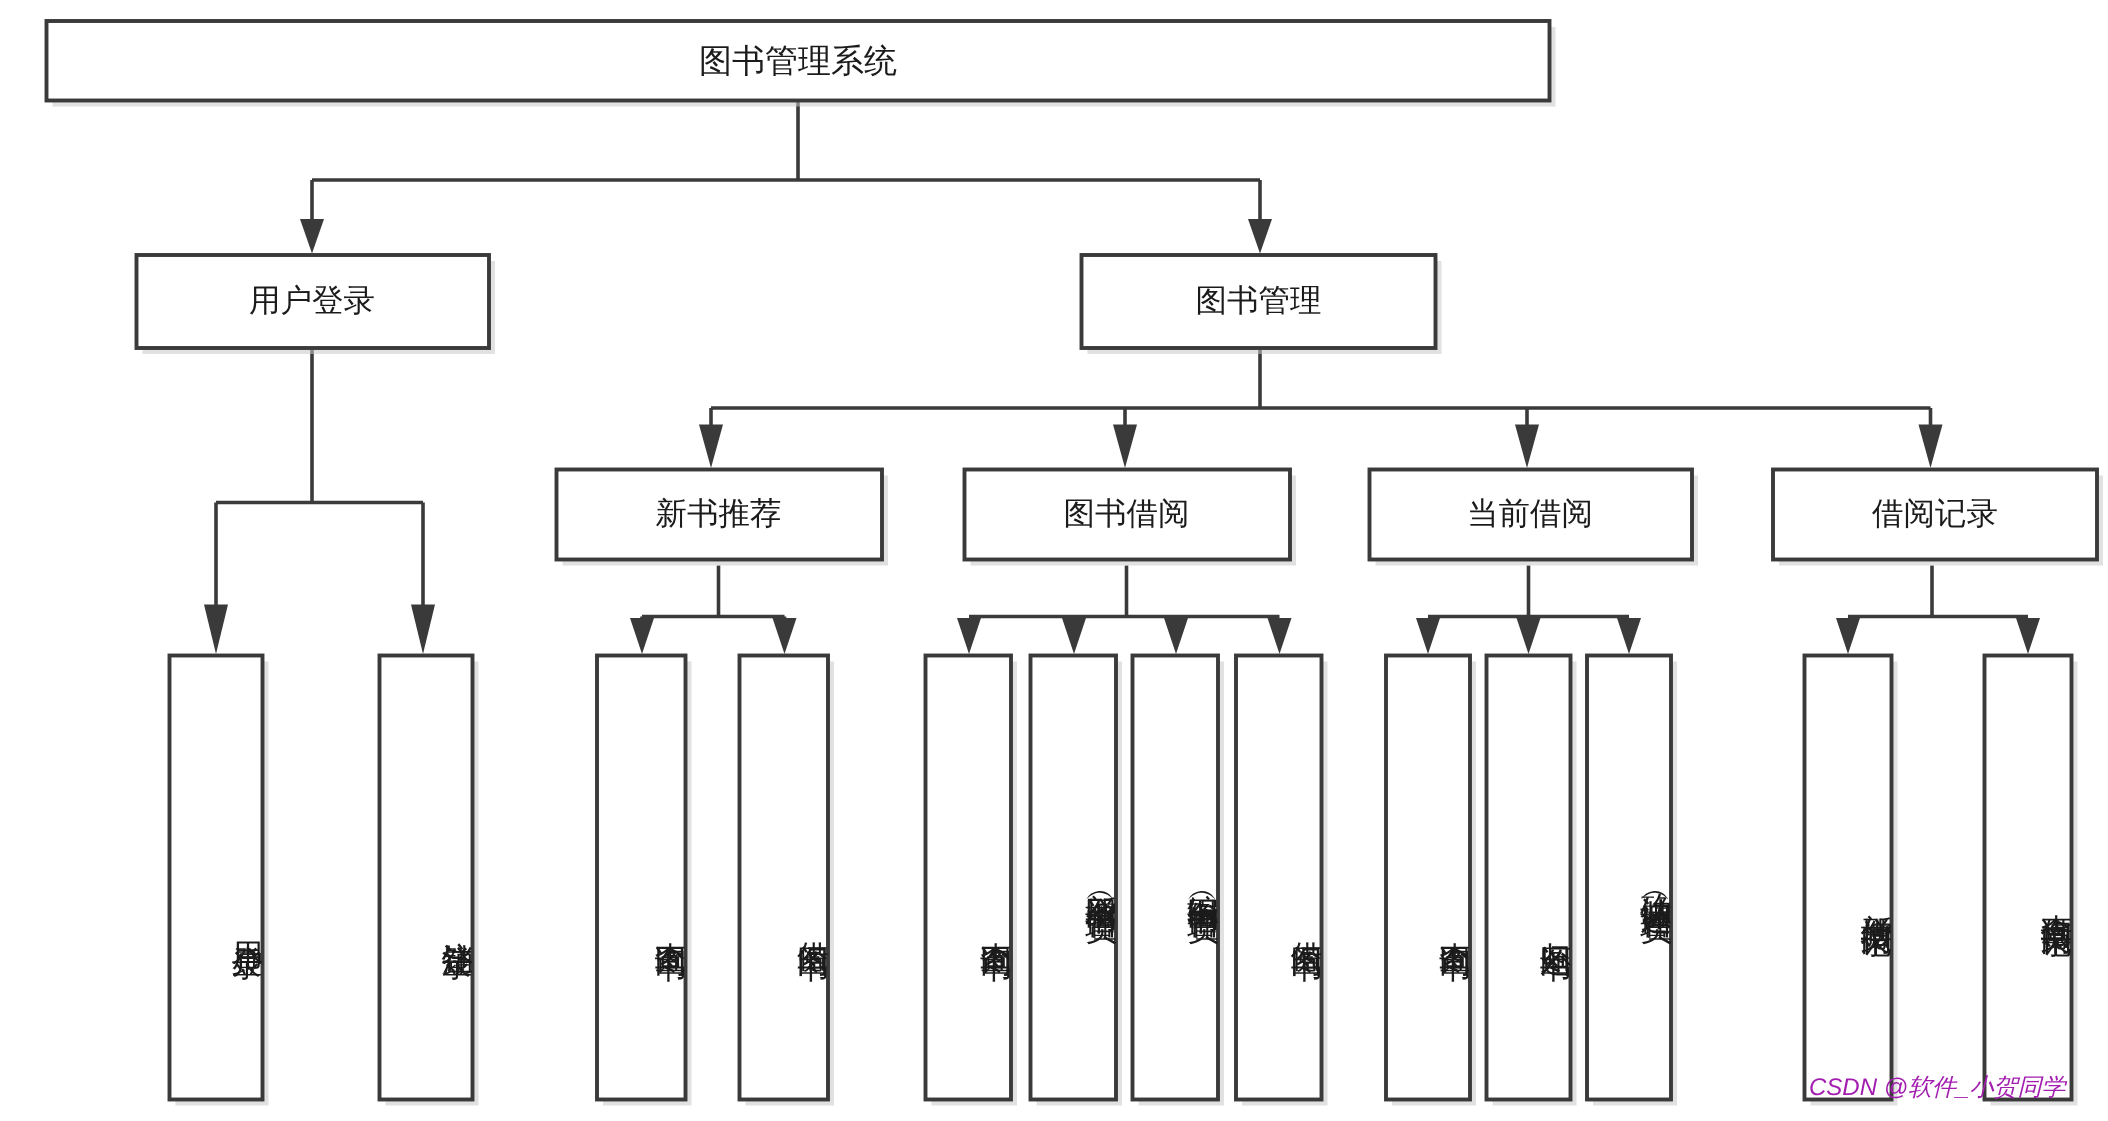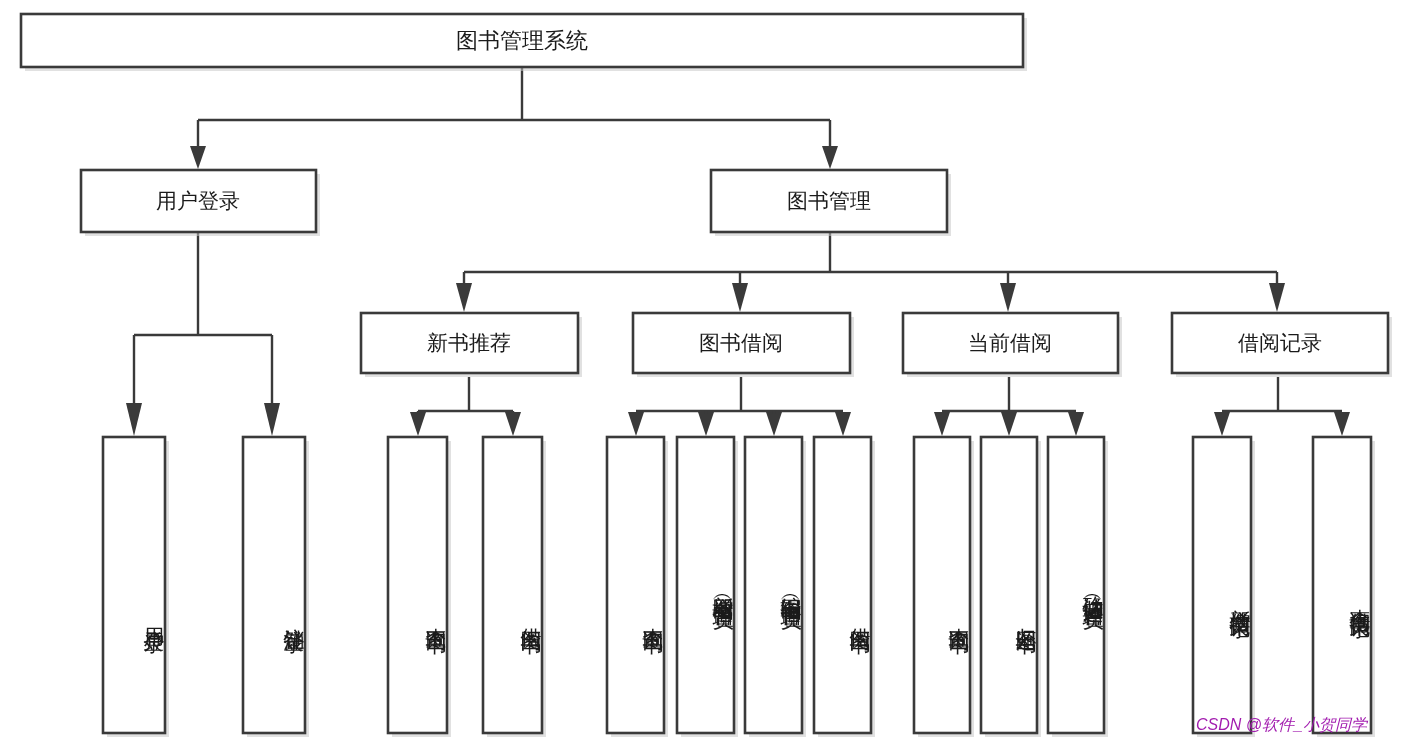--- a/index.html
+++ b/index.html
@@ -12,20 +12,21 @@
     width: 1405px;
     height: 747px;
     font-family: "Liberation Sans", "DejaVu Sans", sans-serif;
     overflow: hidden;
   }
   #diagram-root {
     position: relative;
     width: 1283px;
     height: 747px;
     background: #ffffff;
+    margin-left: 10px;
   }
   svg#diagram-canvas {
     position: absolute;
     left: 0;
     top: 0;
     width: 1405px;
     height: 747px;
   }
   .node-box {
     fill: #ffffff;

